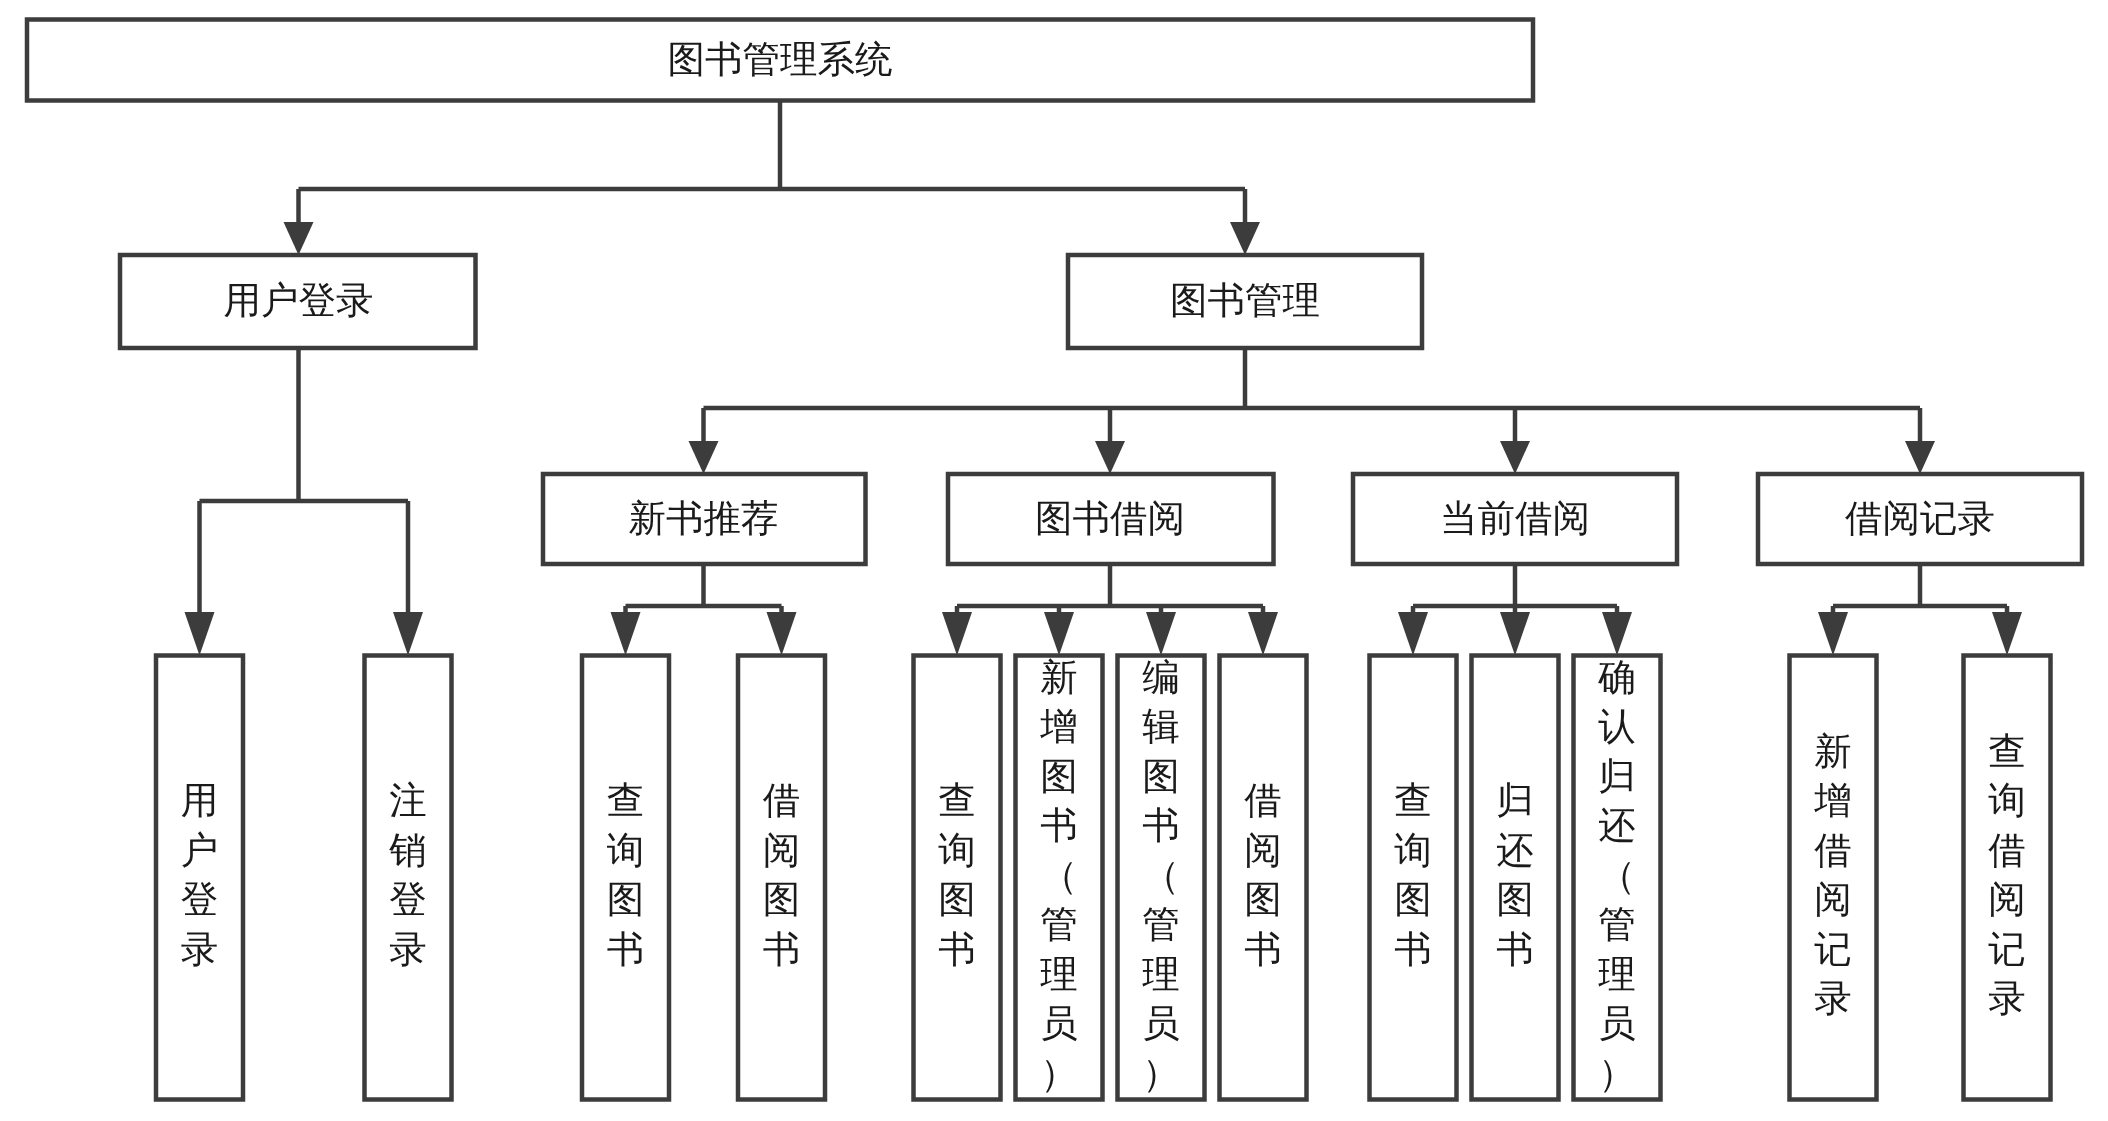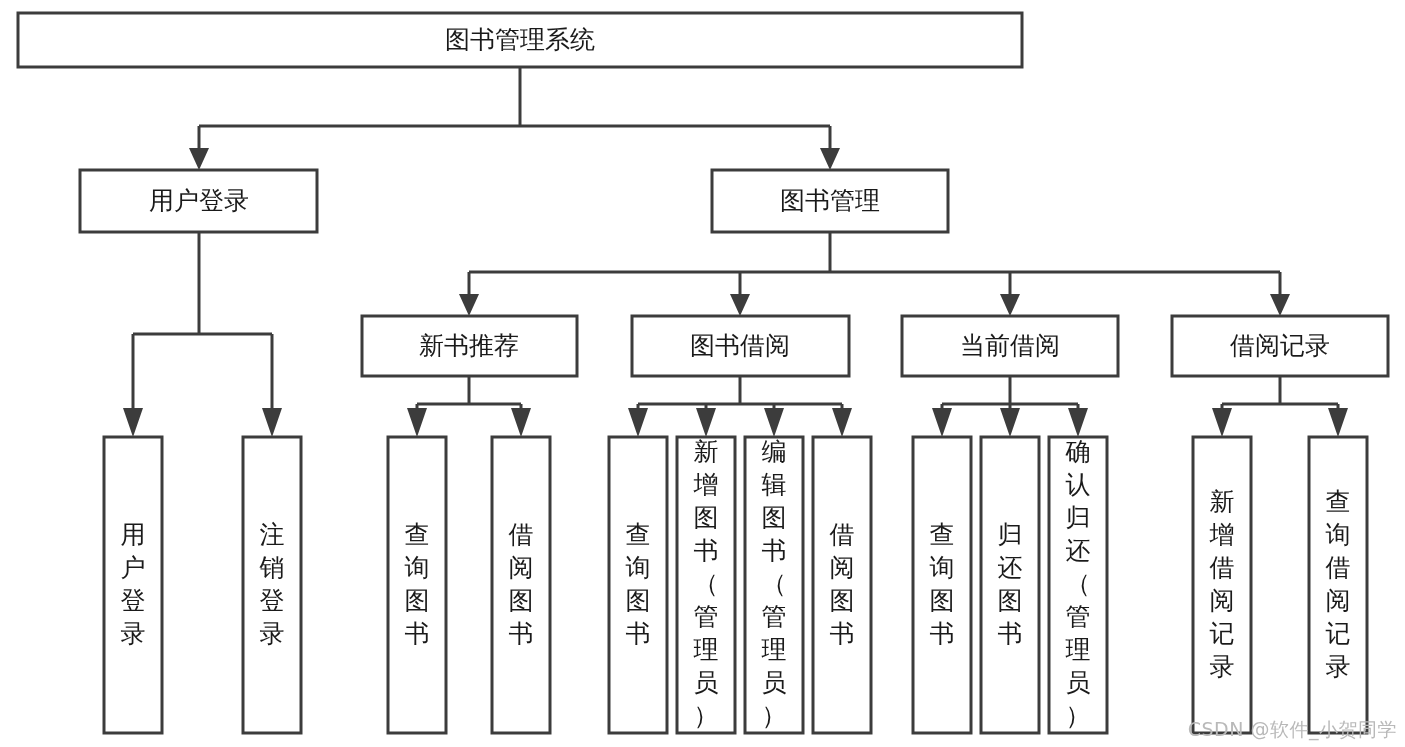--- a/index.html
+++ b/index.html
@@ -223,14 +223,13 @@
       <rect class="node-box" x="1193" y="437" width="58" height="296"></rect>
       <text class="node-label-v" x="1222" y="437"><tspan x="1222" y="502.5" dominant-baseline="middle">新</tspan><tspan x="1222" y="535.5" dominant-baseline="middle">增</tspan><tspan x="1222" y="568.5" dominant-baseline="middle">借</tspan><tspan x="1222" y="601.5" dominant-baseline="middle">阅</tspan><tspan x="1222" y="634.5" dominant-baseline="middle">记</tspan><tspan x="1222" y="667.5" dominant-baseline="middle">录</tspan></text>
     </g>
     <g>
       <rect class="node-box" x="1309" y="437" width="58" height="296"></rect>
       <text class="node-label-v" x="1338" y="437"><tspan x="1338" y="502.5" dominant-baseline="middle">查</tspan><tspan x="1338" y="535.5" dominant-baseline="middle">询</tspan><tspan x="1338" y="568.5" dominant-baseline="middle">借</tspan><tspan x="1338" y="601.5" dominant-baseline="middle">阅</tspan><tspan x="1338" y="634.5" dominant-baseline="middle">记</tspan><tspan x="1338" y="667.5" dominant-baseline="middle">录</tspan></text>
     </g>
 
   </svg>
 
-  <div class="watermark">CSDN @软件_小贺同学</div>
 </div>
 
 </body></html>

